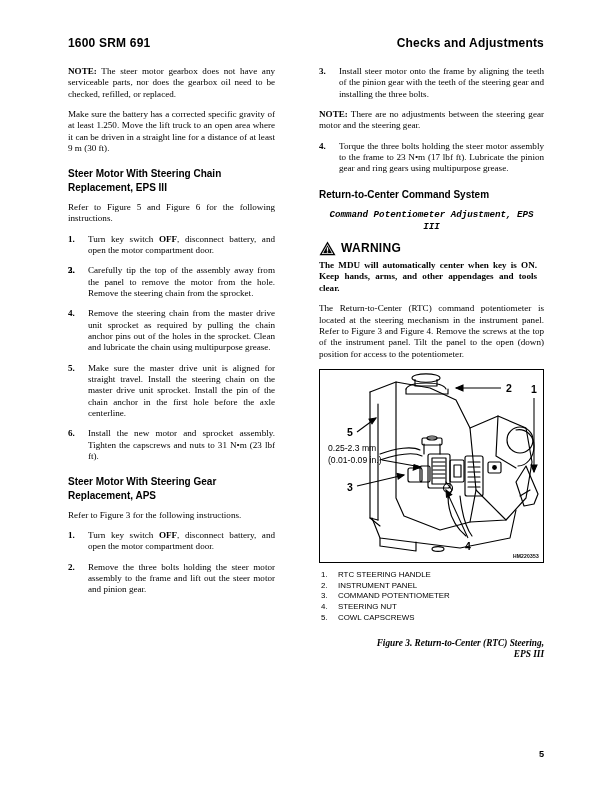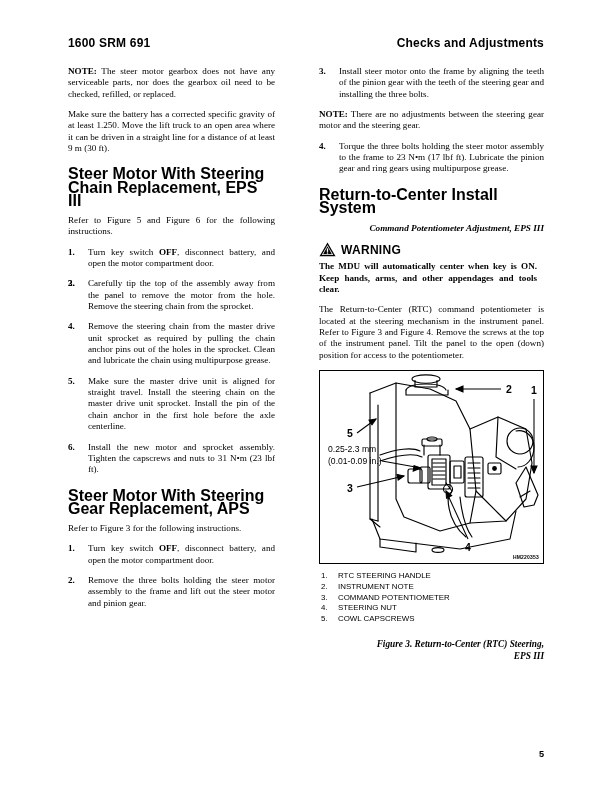--- a/index.html
+++ b/index.html
@@ -30,31 +30,31 @@
 
   p, .p {
     margin:0 0 9px 0;
     font-size:9.1px; line-height:11.35px;
     text-align:justify;
     hyphens:auto; -webkit-hyphens:auto;
   }
 
   h2 {
     font-family:"Liberation Sans", sans-serif;
-    font-size:16px; font-weight:bold;
+    font-size:10px; font-weight:bold;
     line-height:13.2px;
     margin:13px 0 8px 0;
     text-align:left;
   }
   h3 {
-    font-family:Liberation Serif, serif;
+    font-family:Liberation Mono, monospace;
     font-size:9.2px; font-weight:bold; font-style:italic;
     line-height:12px;
     margin:4px 0 8px 0;
-    text-align:right;
+    text-align:center;
   }
   .bold { font-weight:bold; }
 
   
   ol.steps { margin:0 0 0 0; padding:0; list-style:none; }
   ol.steps > li {
     position:relative;
     padding-left:20px;
     margin-bottom:9px;
     font-size:9.1px; line-height:11.35px;
@@ -170,21 +170,21 @@
       <ol class="steps">
         <li><span class="num">3.</span><span>Install steer motor onto the frame by aligning the teeth of the pinion gear with the teeth of the steering gear and installing the three bolts.</span></li>
       </ol>
 
       <p class="p"><span class="bold">NOTE:</span><span> There are no adjustments between the steering gear motor and the steering gear.</span></p>
 
       <ol class="steps">
         <li><span class="num">4.</span><span>Torque the three bolts holding the steer motor assembly to the frame to 23 N•m (17 lbf ft). Lubricate the pinion gear and ring gears using multipurpose grease.</span></li>
       </ol>
 
-      <h2>Return-to-Center Install System</h2>
+      <h2>Return-to-Center Command System</h2>
 
       <h3>Command Potentiometer Adjustment, EPS III</h3>
 
       <div class="warnhead">
         <span>
           <svg class="warn-tri" width="17" height="15" viewBox="0 0 17 15" aria-hidden="true">
             <polygon points="8.5,0.5 16.5,14.3 0.5,14.3" fill="#000"></polygon>
             <polygon points="8.5,3.0 14.2,13.1 2.8,13.1" fill="#fff"></polygon>
             <polygon points="8.5,4.2 12.9,12.2 4.1,12.2" fill="#000"></polygon>
             <rect x="7.85" y="6.4" width="1.3" height="3.5" fill="#fff"></rect>
@@ -292,21 +292,21 @@
       </div>
 
       <table class="legend">
         <tbody>
             <tr>
               <td class="n">1.</td>
               <td>RTC STEERING HANDLE</td>
             </tr>
         <tr>
               <td class="n">2.</td>
-              <td>INSTRUMENT NOTE</td>
+              <td>INSTRUMENT PANEL</td>
             </tr>
         <tr>
               <td class="n">3.</td>
               <td>COMMAND POTENTIOMETER</td>
             </tr>
         <tr>
               <td class="n">4.</td>
               <td>STEERING NUT</td>
             </tr>
         <tr>

